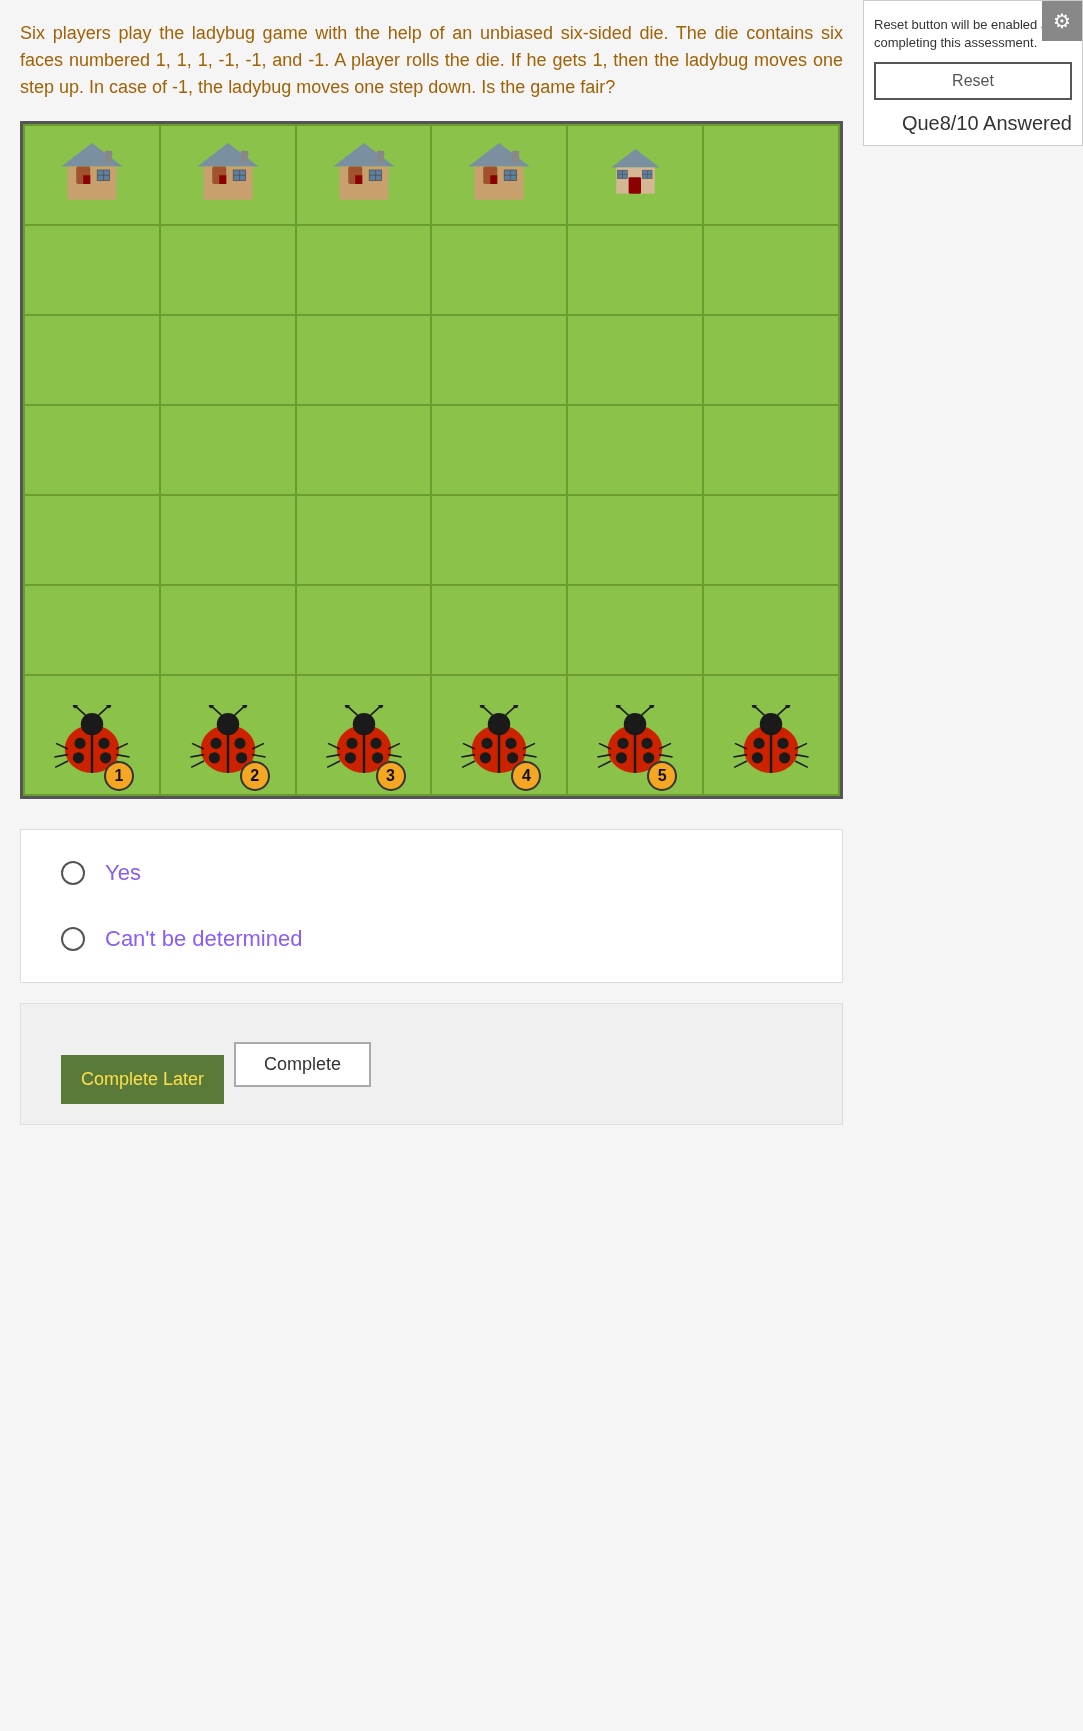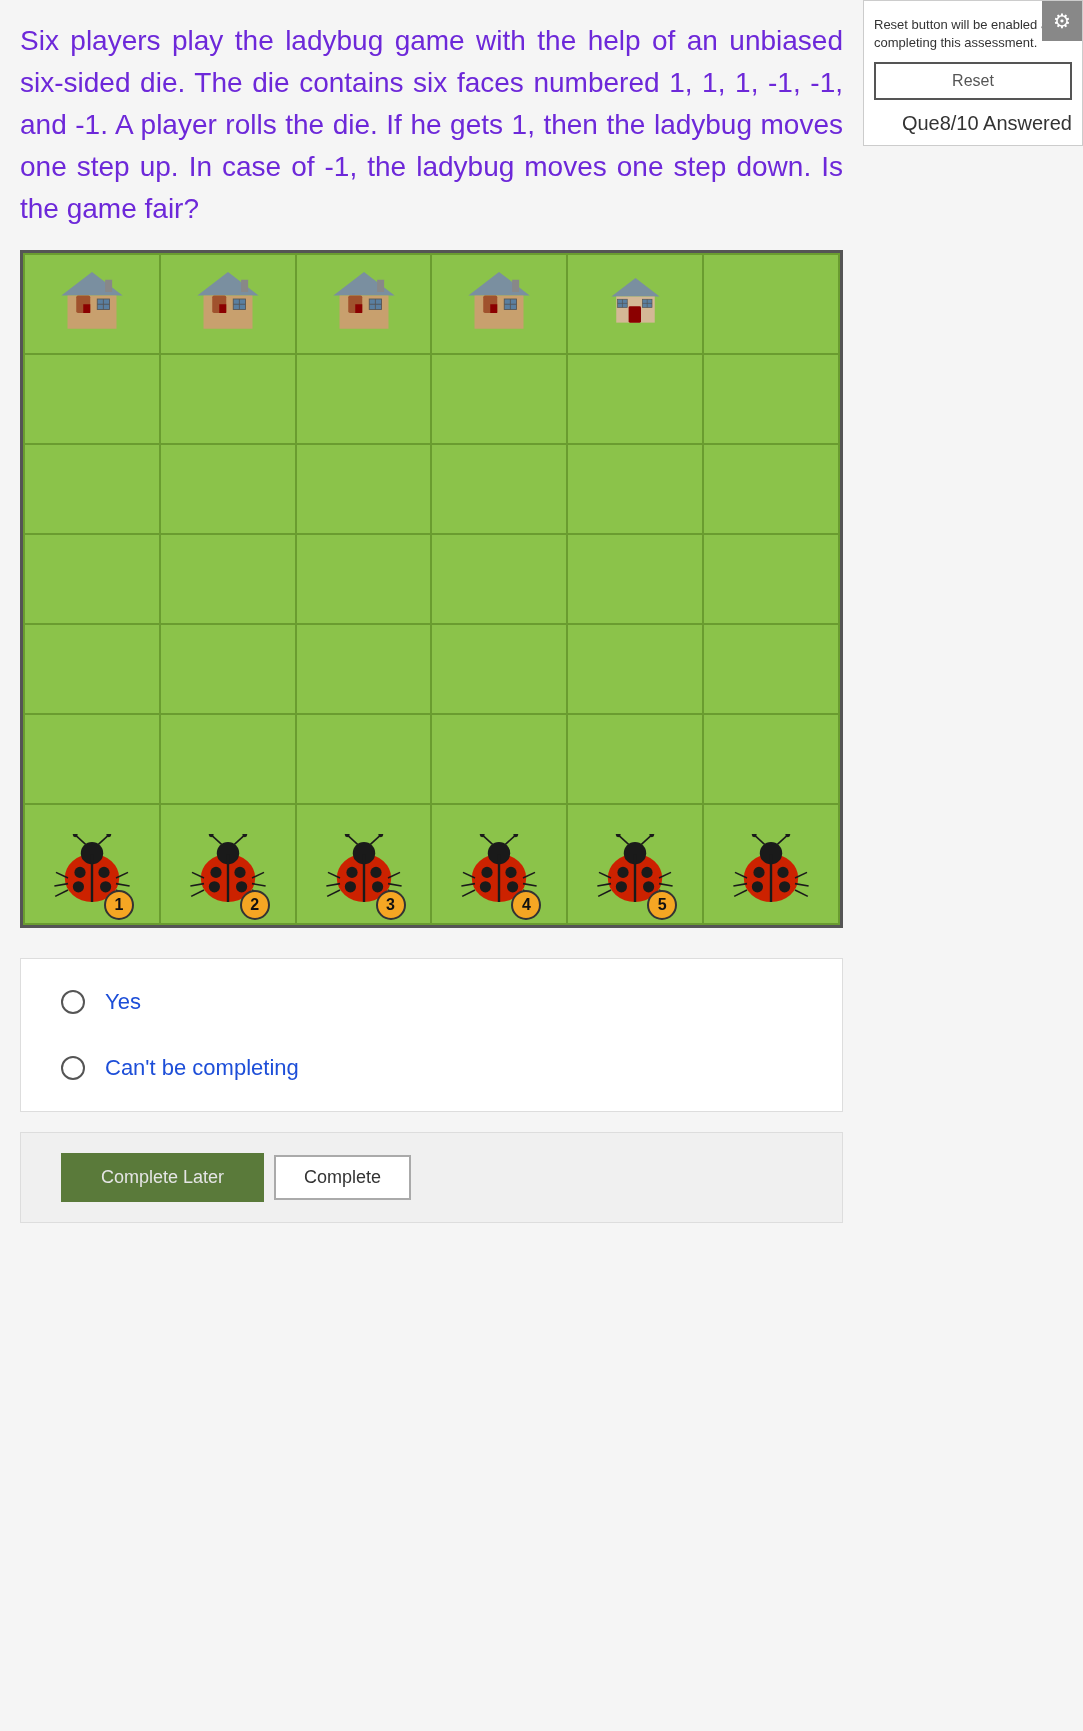--- a/index.html
+++ b/index.html
@@ -62,23 +62,23 @@
       text-align: right;
     }
 
     
     .main-content {
       padding: 20px 20px 20px 20px;
       margin-right: 220px;
     }
 
     .question-text {
-      font-size: 28px;
+      font-size: 18px;
       line-height: 1.5;
-      color: #6d28d9;
+      color: #a16207;
       margin-bottom: 20px;
       text-align: justify;
     }
 
     
     .game-grid-container {
       border: 3px solid #555;
       background: #8bc34a;
       width: 100%;
       overflow: hidden;
@@ -165,40 +165,41 @@
       height: 24px;
       border-radius: 50%;
       border: 2px solid #555;
       margin-right: 20px;
       flex-shrink: 0;
       background: #fff;
     }
 
     .radio-label {
       font-size: 22px;
-      color: #1d4ed8;
+      color: #8b5cf6;
     }
 
     
     .bottom-buttons {
       background: #f0f0f0;
       border: 1px solid #ddd;
       padding: 20px 40px;
       display: flex;
       gap: 10px;
       align-items: center;
     }
 
     .btn-complete-later {
       background: #5a7a3a;
-      color: #e5e5e5;
+      color: #fde047;
       border: none;
-      padding: 14px 40px;
+      padding: 14px 20px;
       font-size: 18px;
       cursor: pointer;
+      margin-top: 31px;
     }
 
     .btn-complete {
       background: #fff;
       color: #333;
       border: 2px solid #aaa;
       padding: 10px 28px;
       font-size: 18px;
       cursor: pointer;
     }
@@ -498,21 +499,21 @@
       </table>
   </div>
 
   <div class="answer-section">
     <div class="radio-option">
       <div class="radio-circle"></div>
       <span class="radio-label">Yes</span>
     </div>
     <div class="radio-option">
       <div class="radio-circle"></div>
-      <span class="radio-label">Can't  be completing</span>
+      <span class="radio-label">Can't  be determined</span>
     </div>
   </div>
 
   <div class="bottom-buttons">
     <button class="btn-complete-later">Complete Later</button>
     <button class="btn-complete">Complete</button>
   </div>
 </div>
 
 </body></html>

